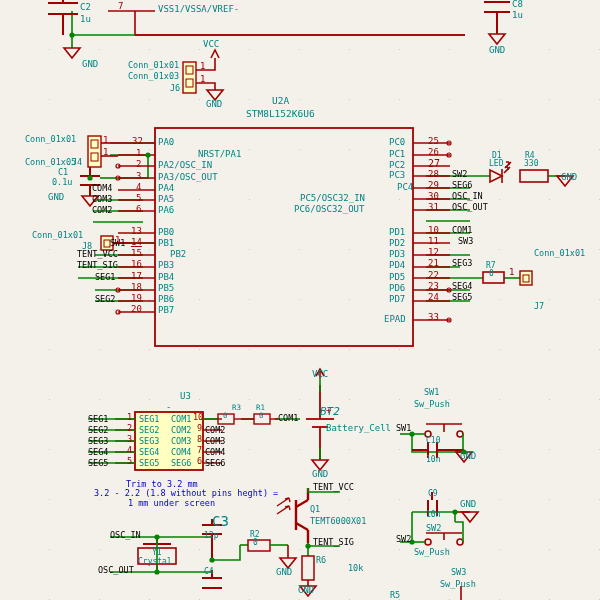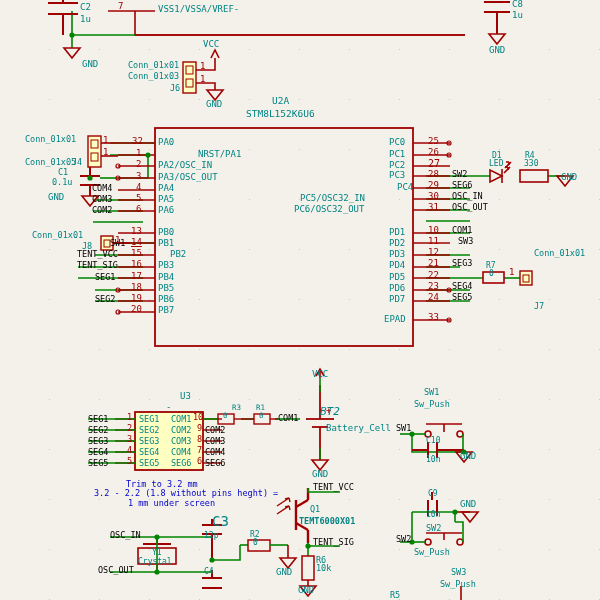--- a/index.html
+++ b/index.html
@@ -555,24 +555,24 @@
 <div class="lbl c-note" style="left:128px;top:499px;font-size:8.5px;">1 mm under screen</div>
 
 <div class="lbl c-pwr" style="left:312px;top:370px;font-size:9px;">VCC</div>
 <div class="lbl c-num" style="left:326px;top:406px;font-size:9px;">+</div>
 <div class="lbl c-ref" style="left:320px;top:406px;font-size:11px;font-style:italic;">BT2</div>
 <div class="lbl c-ref" style="left:326px;top:424px;font-size:9px;">Battery_Cell</div>
 <div class="lbl c-pwr" style="left:312px;top:470px;font-size:9px;">GND</div>
 
 <div class="lbl c-net" style="left:313px;top:483px;font-size:8.5px;">TENT_VCC</div>
 <div class="lbl c-ref" style="left:310px;top:505px;font-size:8.5px;">Q1</div>
-<div class="lbl c-ref" style="left:299px;top:517px;font-size:8.5px;font-weight:bold;">TEMT6000X01</div>
+<div class="lbl c-ref" style="left:310px;top:517px;font-size:8.5px;">TEMT6000X01</div>
 <div class="lbl c-net" style="left:313px;top:538px;font-size:8.5px;">TENT_SIG</div>
 <div class="lbl c-ref" style="left:316px;top:556px;font-size:8.5px;">R6</div>
-<div class="lbl c-ref" style="left:316px;top:564px;font-size:8.5px;">10k</div>
+<div class="lbl c-ref" style="left:316px;top:564px;font-size:8.5px;padding-left:32px;">10k</div>
 <div class="lbl c-pwr" style="left:298px;top:586px;font-size:9px;">GND</div>
 
 <div class="lbl c-net" style="left:110px;top:531px;font-size:8.5px;">OSC_IN</div>
 <div class="lbl c-net" style="left:98px;top:566px;font-size:8.5px;">OSC_OUT</div>
 <div class="lbl c-ref" style="left:212px;top:514px;font-size:14px;">C3</div>
 <div class="lbl c-ref" style="left:204px;top:532px;font-size:8px;">12p</div>
 <div class="lbl c-ref" style="left:204px;top:568px;font-size:8px;">C4</div>
 <div class="lbl c-ref" style="left:152px;top:549px;font-size:8px;">Y1</div>
 <div class="lbl c-ref" style="left:138px;top:558px;font-size:8px;">Crystal</div>
 <div class="lbl c-ref" style="left:250px;top:531px;font-size:8px;">R2</div>

